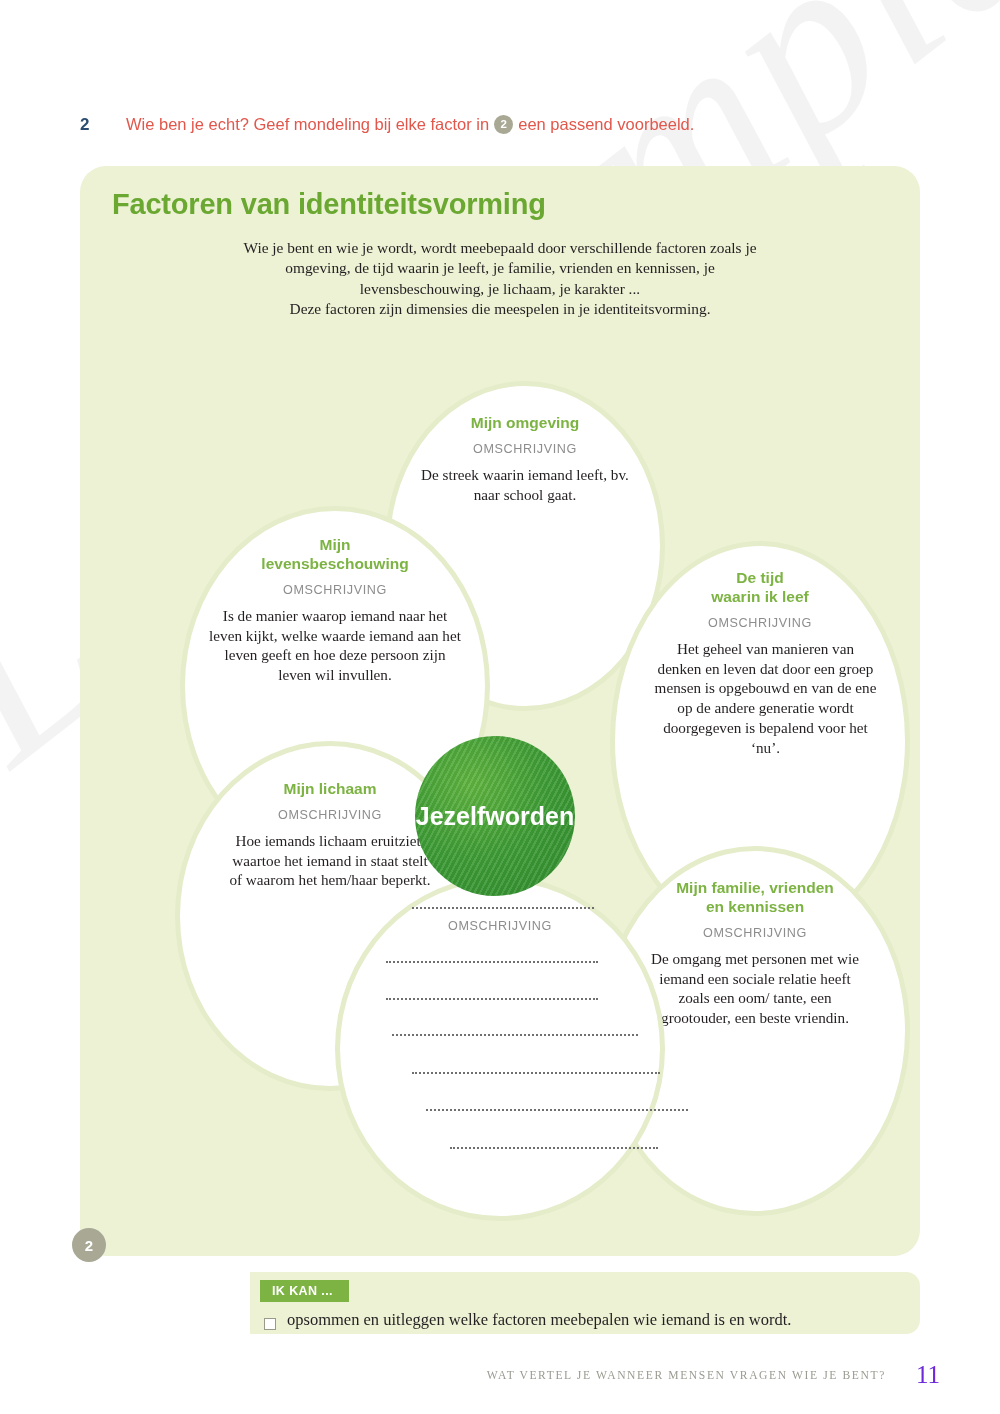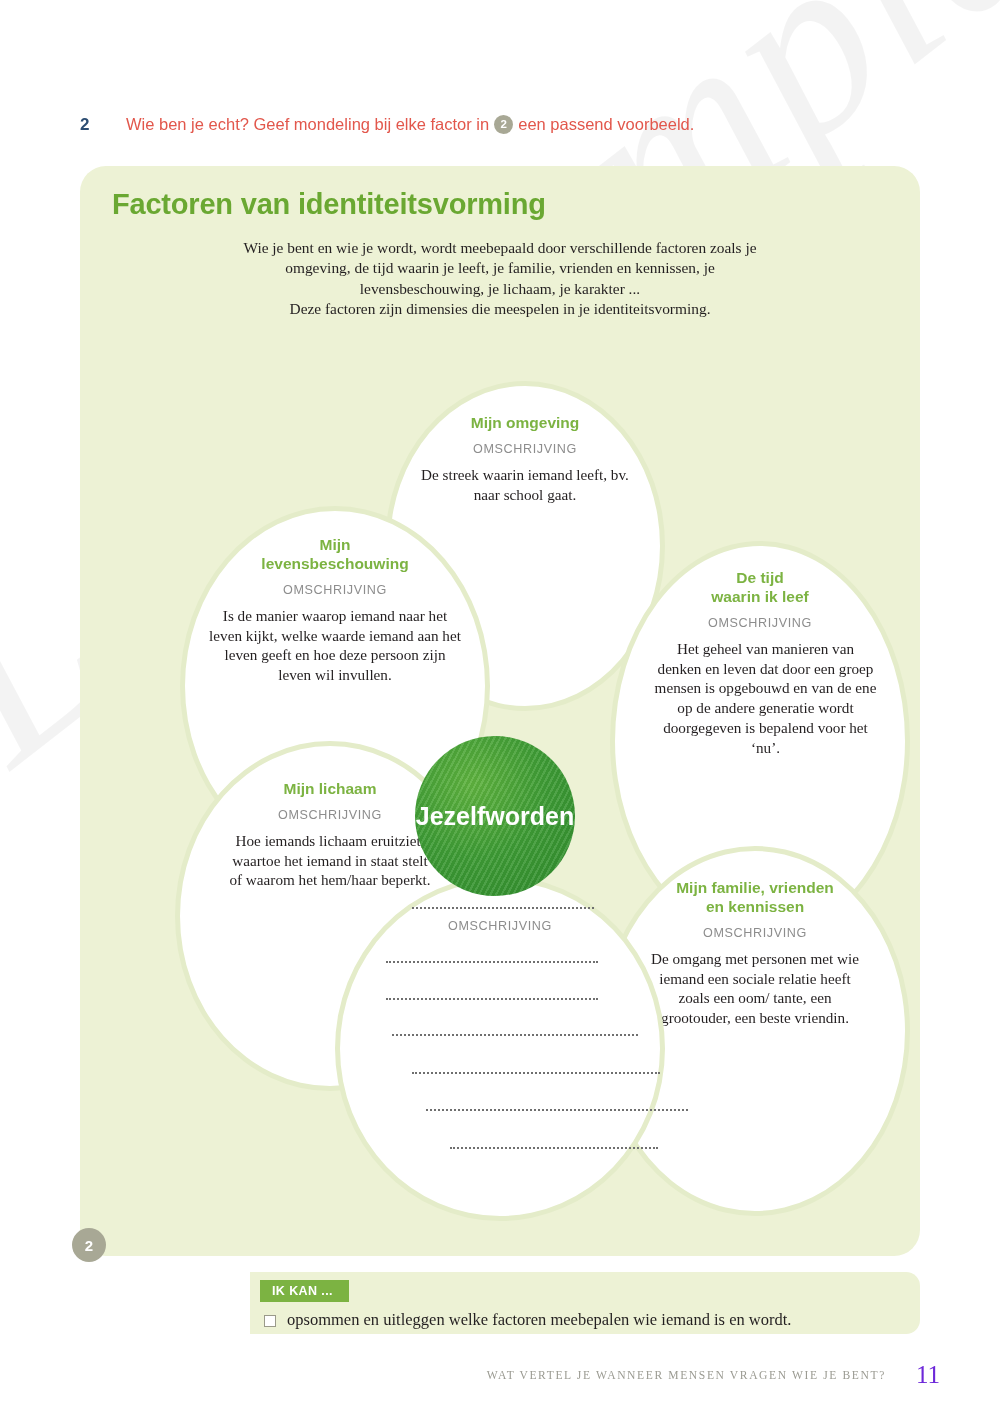--- a/index.html
+++ b/index.html
@@ -155,21 +155,21 @@
     position:absolute;left:250px;top:1272px;width:670px;height:62px;
     background:#edf2d5;border-radius:0 14px 14px 0;z-index:4;
   }
   .ikkan-tag{
     position:absolute;left:10px;top:8px;
     background:#7cb342;color:#ffffff;
     font-size:12.5px;font-weight:bold;letter-spacing:0.4px;
     padding:4px 16px 4px 12px;
   }
   .ikkan-row{
-    position:absolute;left:14px;top:38px;display:flex;align-items:flex-start;gap:11px;
+    position:absolute;left:14px;top:38px;display:flex;align-items:flex-end;gap:11px;
   }
   .ikkan-check{
     width:10px;height:10px;border:1.3px solid #9a9a8a;background:#fff;
     margin-top:5px;flex:none;
   }
   .ikkan-text{
     font-family:"Liberation Serif",serif;font-size:16.5px;color:#231f20;line-height:1.2;
   }
 
   

